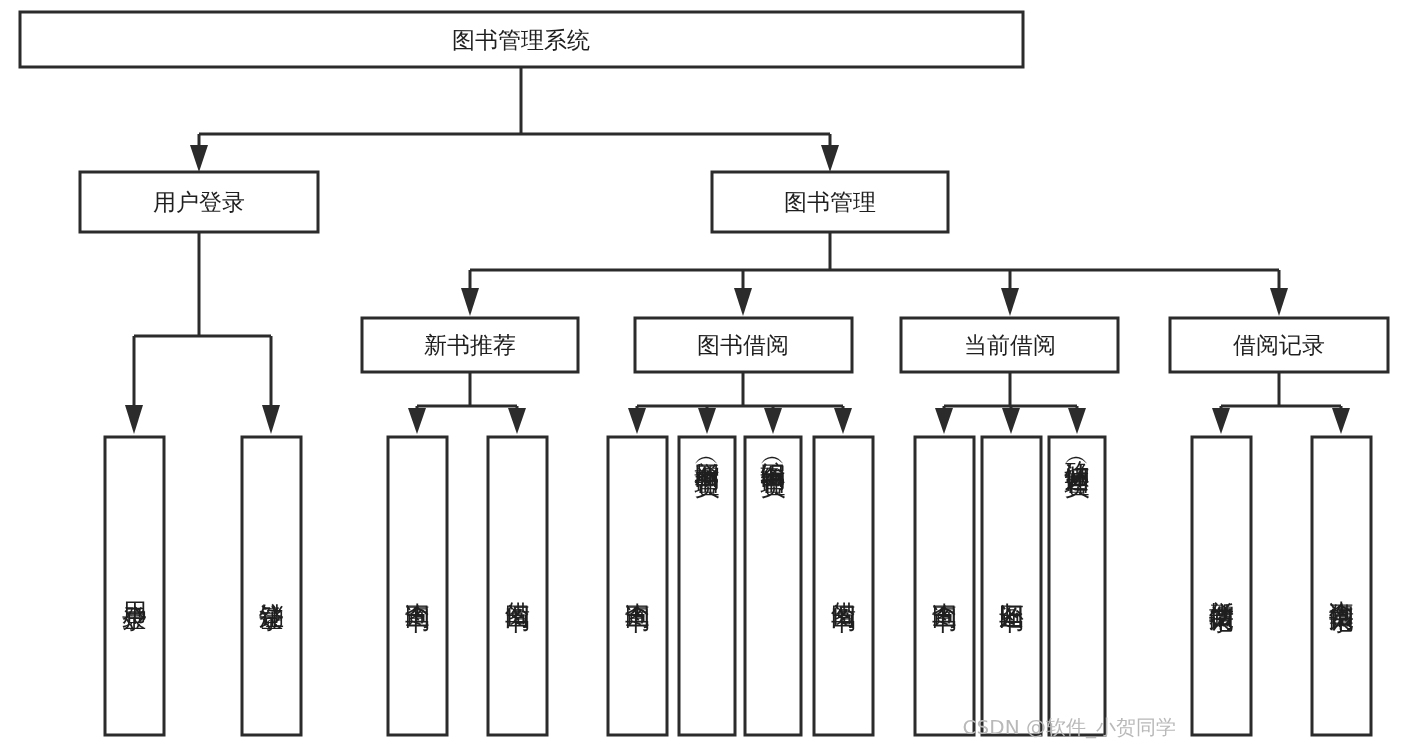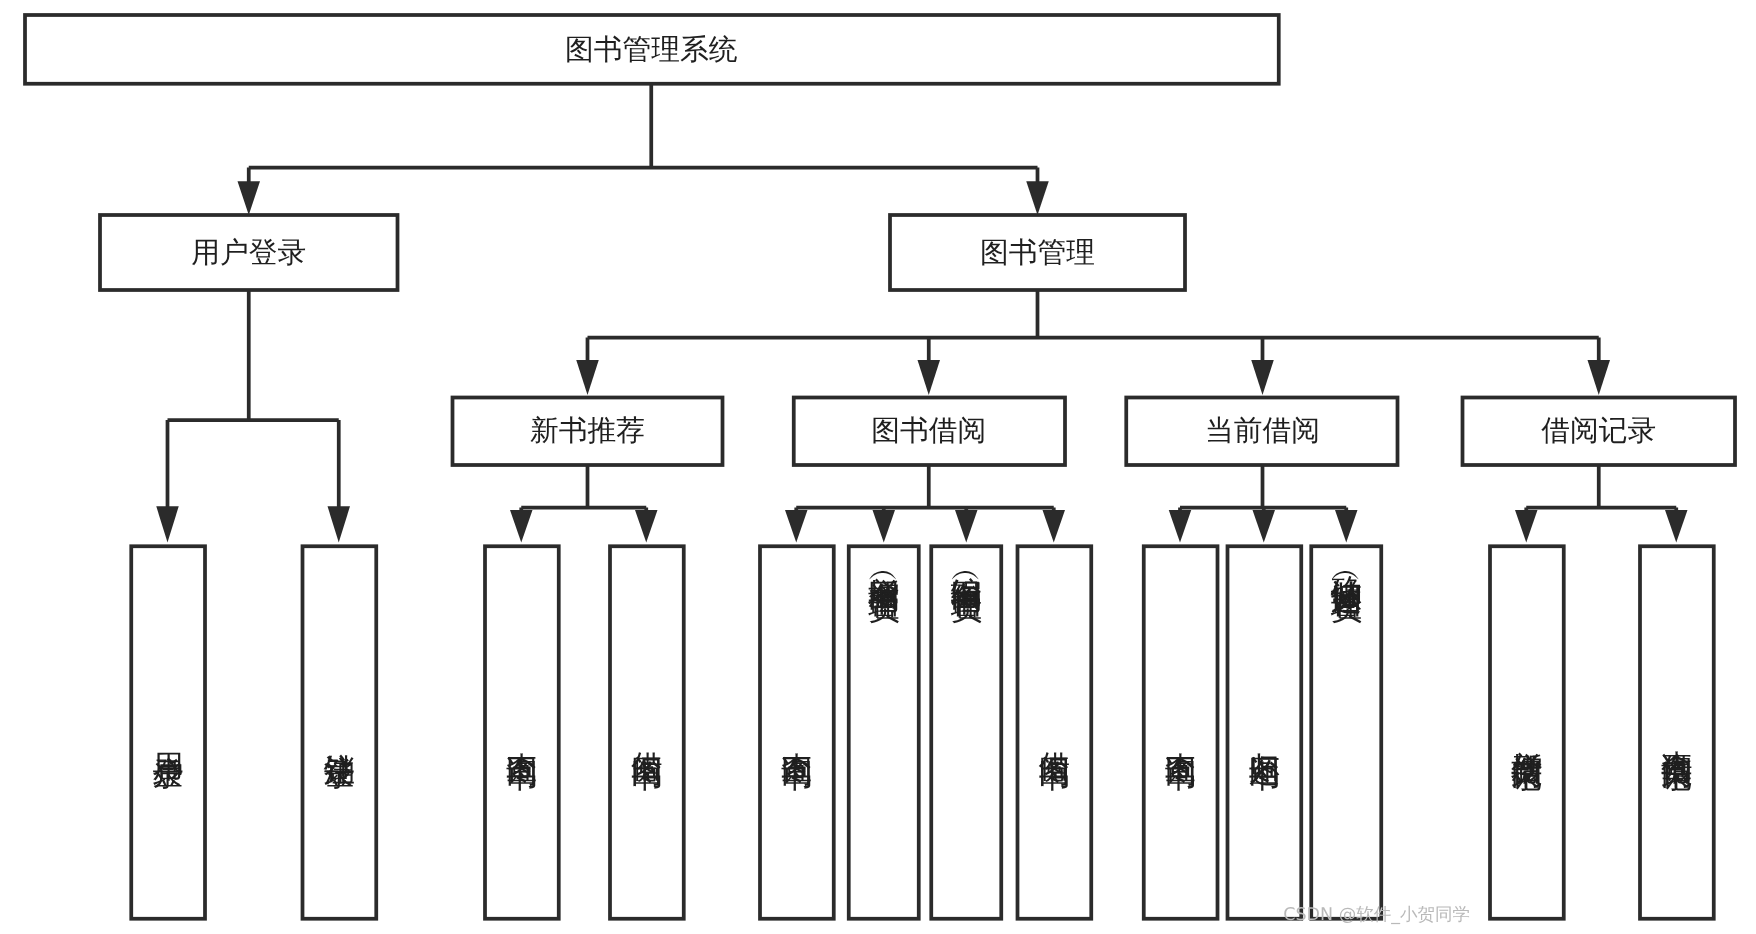--- a/index.html
+++ b/index.html
@@ -63,21 +63,21 @@
     line-height: 1.08;
     letter-spacing: 2px;
     color: #1f1f1f;
     white-space: nowrap;
   }
   #watermark {
     position: absolute;
     right: 8px;
     bottom: 6px;
     font-family: "DejaVu Sans", "Liberation Sans", sans-serif;
-    font-size: 14px;
+    font-size: 20px;
     color: #b9b9b9;
     white-space: nowrap;
   }
 </style>
 </head>
 <body>
 
 <div id="diagram-root">
 
   <svg class="flow" viewBox="0 0 1405 747" xmlns="http://www.w3.org/2000/svg">

